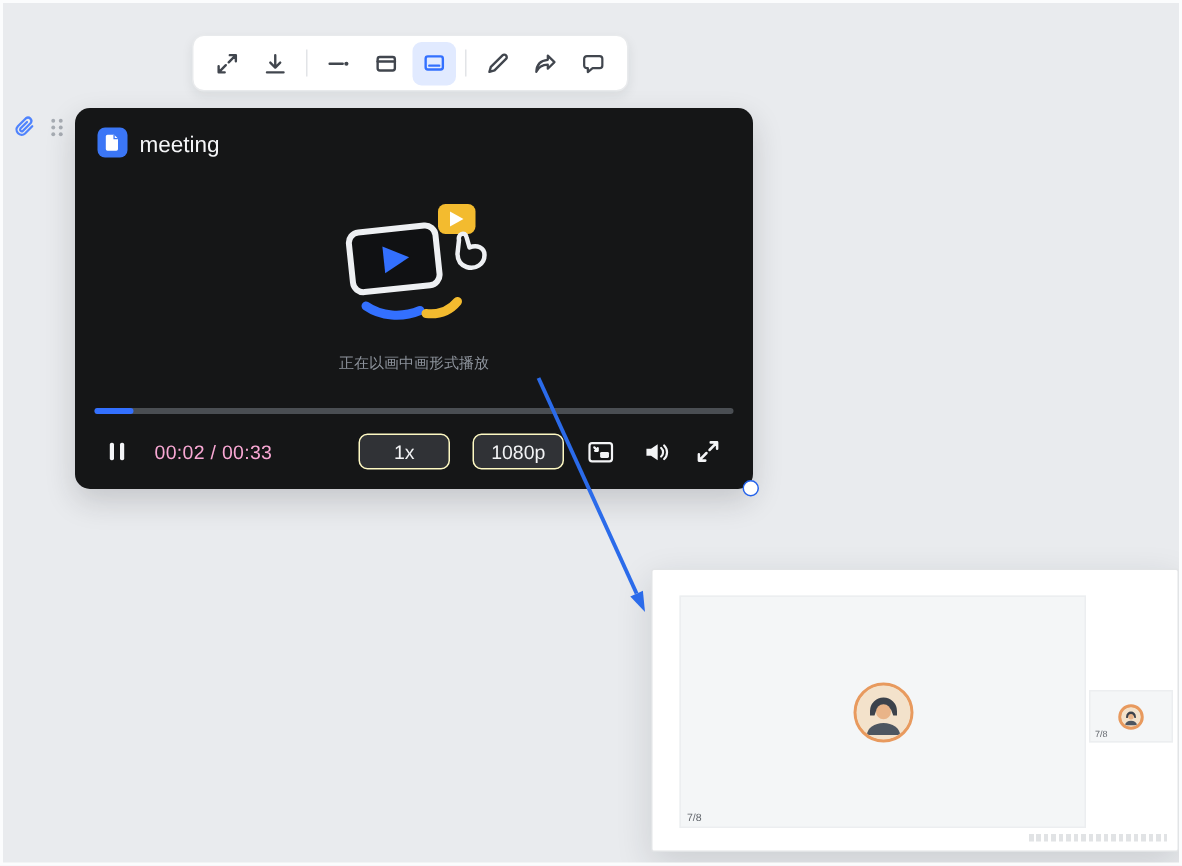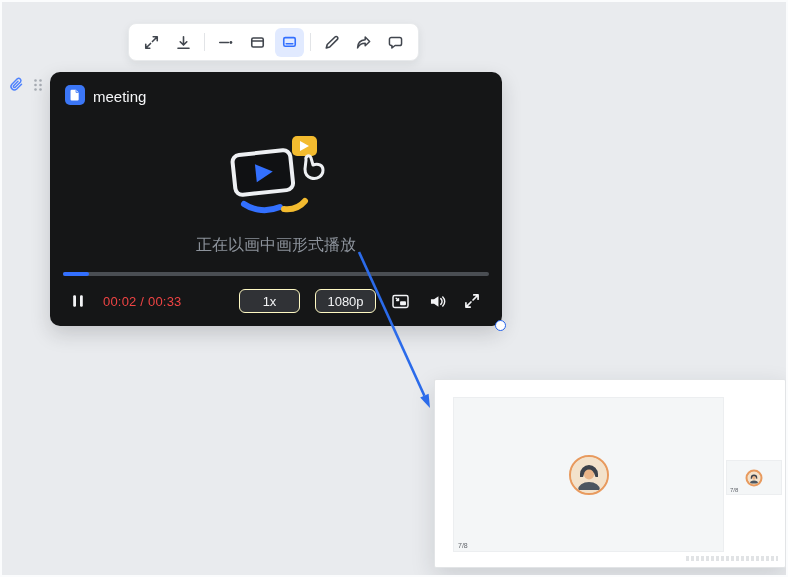--- a/index.html
+++ b/index.html
@@ -22,26 +22,26 @@
   .attach-controls { position:absolute; left:5px; top:73px; display:flex; align-items:center; gap:1px; }
   .attach-btn { width:20px; height:20px; display:flex; align-items:center; justify-content:center; cursor:pointer; background:transparent; border:none; }
 
   
   .player { position:absolute; left:48px; top:70px; width:452px; height:254px; background:#151617;
             border-radius:10px; box-shadow:0 8px 20px rgba(31,35,41,.18); z-index:3; }
   .player-header { position:absolute; left:15px; top:13px; display:flex; align-items:flex-end; gap:8px; }
   .doc-icon { width:20px; height:20px; background:#3b76f6; border-radius:5px; display:flex; align-items:center; justify-content:center; }
   .player-title { color:#f5f6f8; font-size:15px; }
   .illustration { position:absolute; left:50%; top:58px; transform:translateX(-50%); }
-  .caption { position:absolute; left:0; right:0; top:163px; text-align:center; color:#8d939c; font-size:16px; }
+  .caption { position:absolute; left:0; right:0; top:163px; text-align:center; color:#8d939c; font-size:10px; }
   .progress { position:absolute; left:13px; right:13px; top:200px; height:4px; border-radius:2px; background:#4a4e53; cursor:pointer; }
   .progress-fill { height:100%; border-radius:2px; background:#3370ff; }
   .controls { position:absolute; left:16px; right:18px; top:215px; height:28px; display:flex; align-items:center; }
   .ctrl { background:transparent; border:none; display:flex; align-items:center; justify-content:center; width:24px; height:24px; cursor:pointer; }
-  .time { color:#ef4444; font-size:13px; margin-left:13px; letter-spacing:.2px;text-align:center; }
+  .time { color:#f9a8d4; font-size:13px; margin-left:13px; letter-spacing:.2px;text-align:center; }
   .pill { height:24px; width:61px; background:#303236; border:1px solid #fef9c3; border-radius:6px;
           color:#f2f3f5; font-size:13px; cursor:pointer; display:flex; align-items:center; justify-content:center; }
   .pill.speed { margin-left:auto; }
   .pill.quality { margin-left:15px; }
   .ctrl.pip-btn { margin-left:12px; }
   .ctrl.vol-btn { margin-left:13px; }
   .ctrl.fs-btn { margin-left:11px; }
   .resize-dot { position:absolute; right:-4px; bottom:-5px; width:11px; height:11px; background:#fff;
                 border:1.5px solid #2563eb; border-radius:50%; cursor:nwse-resize; z-index:7; }
 

